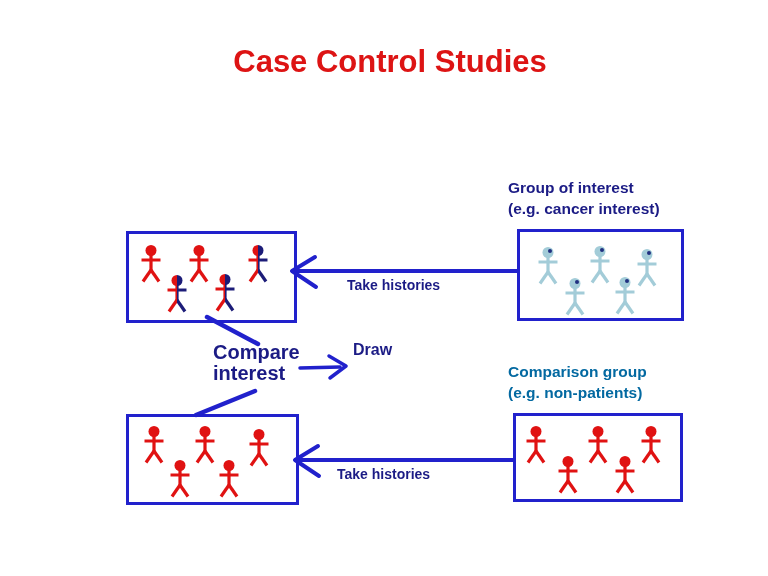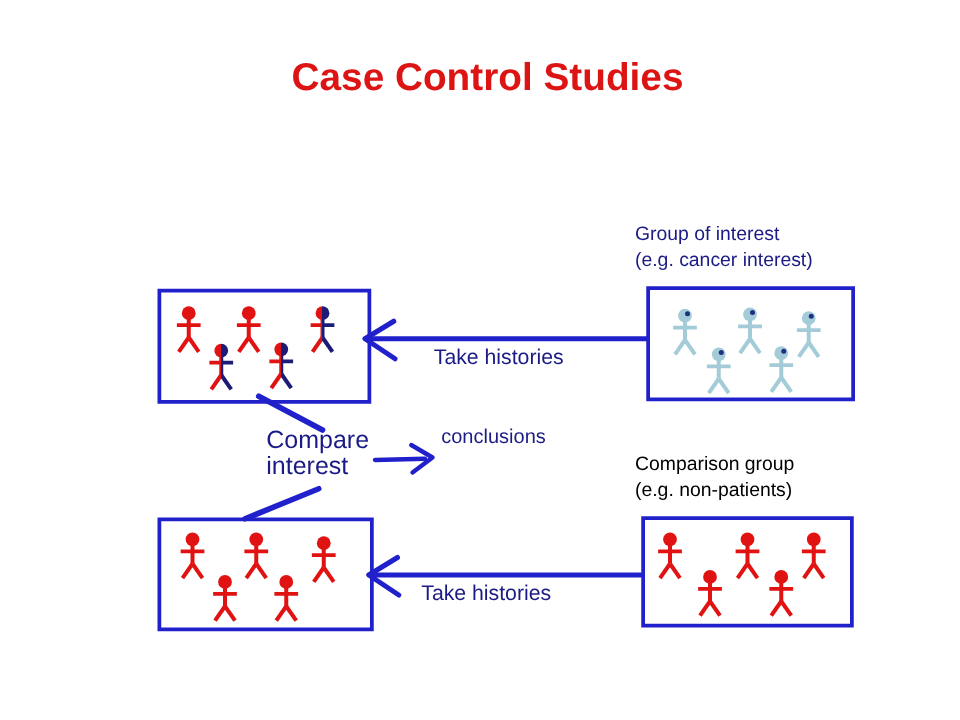--- a/index.html
+++ b/index.html
@@ -10,27 +10,27 @@
     font-family:"Liberation Sans",sans-serif;
     overflow:hidden;
   }
   .title{
     position:absolute;left:12px;right:0;top:44px;
     text-align:center;
     font-size:31px;font-weight:bold;
     color:#dd1414;
     letter-spacing:0px;
   }
-  .navy{color:#1b1b85;font-weight:normal;}
+  .navy{color:#1b1b85;font-weight:bold;}
   .label{
     position:absolute;
     font-size:15.5px;line-height:21px;
     white-space:nowrap;
   }
-  .takehist{font-size:17px;}
+  .takehist{font-size:14px;}
   .figbox{
     position:absolute;
     border:3px solid #2121cc;
     background:#ffffff;
     overflow:hidden;
   }
   .figbox svg{position:absolute;}
   .box-cases{left:126px;top:231px;width:165px;height:86px;}
   .box-interest{left:517px;top:229px;width:161px;height:86px;}
   .box-controls{left:126px;top:414px;width:167px;height:85px;}
@@ -57,21 +57,21 @@
 
 <div class="slide">
 
   <div class="title" style="color: rgb(221, 20, 20);">Case Control Studies</div>
 
   <div class="label navy" style="left: 508px; top: 177px; color: rgb(27, 27, 133);">
     <div>Group of interest</div>
     <div>(e.g. cancer interest)</div>
   </div>
 
-  <div class="label navy" style="left: 508px; top: 361px; color: #000000;">
+  <div class="label navy" style="left: 508px; top: 361px; color: #0369a1;">
     <div>Comparison group</div>
     <div>(e.g. non-patients)</div>
   </div>
 
   <div class="figbox box-cases" style="border-color: rgb(33, 33, 204);">
       <svg viewBox="0 0 26 40" width="26" height="40" style="left:9px;top:10px">
     <circle cx="13" cy="6.5" r="5.5" fill="#e01212"></circle>
 
     <line x1="13" y1="11" x2="13" y2="26" stroke="#e01212" stroke-width="3.2"></line>
     <line x1="3.5" y1="16" x2="22.5" y2="16" stroke="#e01212" stroke-width="3"></line>
@@ -261,16 +261,16 @@
 
   <div class="label navy takehist" style="left: 347px; top: 275px; color: rgb(27, 27, 133);">Take histories</div>
   <div class="label navy takehist" style="left: 337px; top: 464px; color: rgb(27, 27, 133);">Take histories</div>
 
   <div class="label navy" style="left: 213px; top: 342px; font-size: 20px; color: rgb(27, 27, 133);">
     <div>Compare</div>
     <div>interest</div>
   </div>
 
   <div class="label navy" style="left: 353px; top: 339px; font-size: 16px; color: rgb(27, 27, 133);">
-    <div>conclusions</div>
+    <div>Draw</div>
   </div>
 
 </div>
 
 </body></html>

